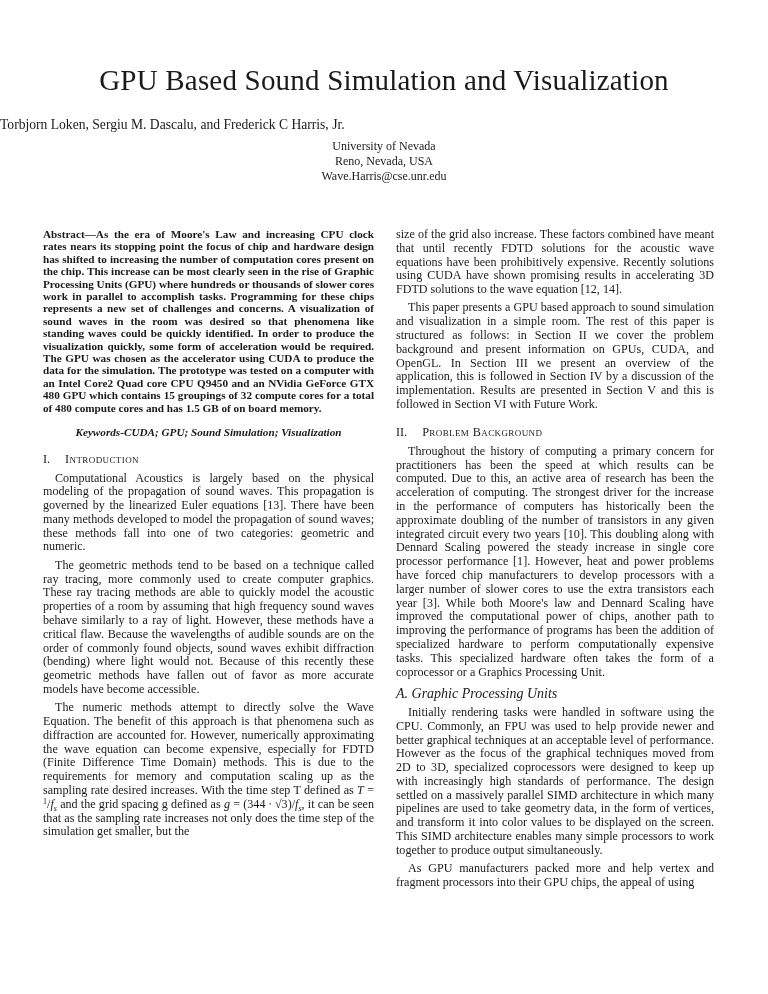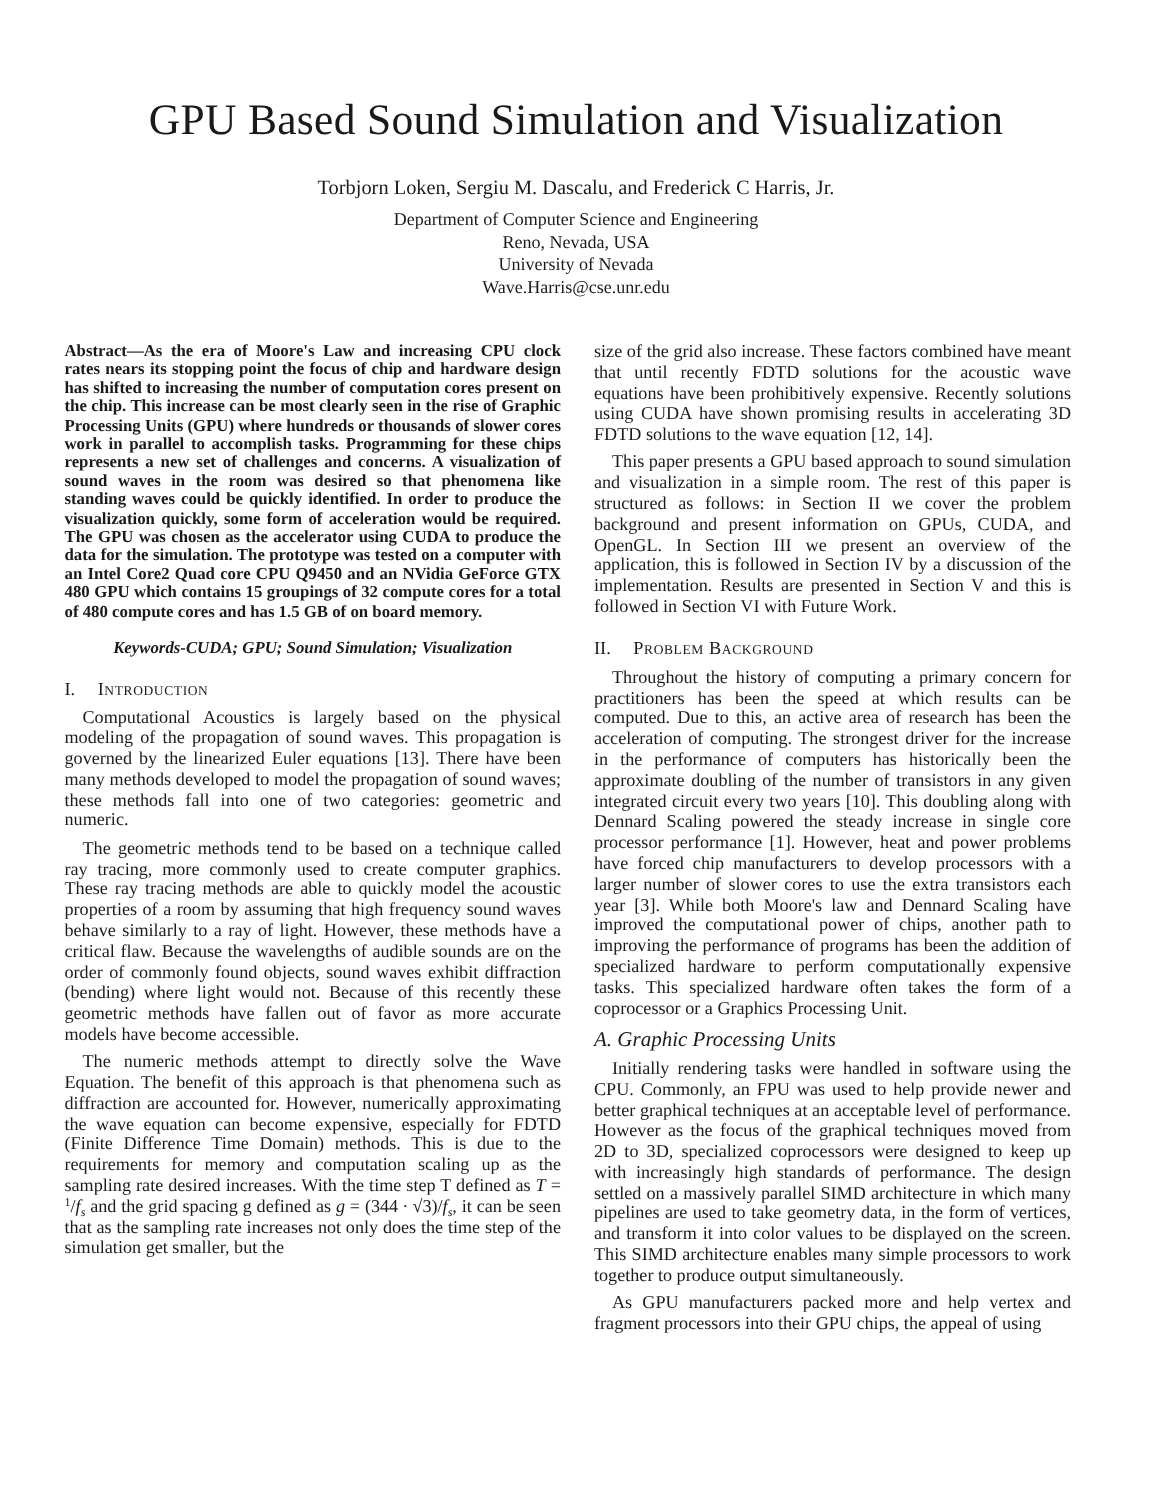--- a/index.html
+++ b/index.html
@@ -25,21 +25,20 @@
     text-align: center;
     font-size: 29px;
     font-weight: 400;
     letter-spacing: 0.2px;
   }
   .authors {
     position: absolute;
     top: 117px;
     left: 0;
     right: 0;
-    text-align: center;
     font-size: 13.6px;
   }
   .affiliation {
     position: absolute;
     top: 139px;
     left: 0;
     right: 0;
     text-align: center;
     font-size: 12px;
     line-height: 15px;
@@ -113,23 +112,22 @@
   }
   .subitalic { font-style: italic; }
 </style>
 </head>
 <body>
 
 <div class="page">
   <h1 class="paper-title">GPU Based Sound Simulation and Visualization</h1>
   <div class="authors">Torbjorn Loken, Sergiu M. Dascalu, and Frederick C Harris, Jr.</div>
   <div class="affiliation">
-      <div class="aff-line">Department of Computer Science and Engineering</div>
+      <div class="aff-line">University of Nevada</div>
       <div class="aff-line">Reno, Nevada, USA</div>
-      <div class="aff-line">University of Nevada</div>
       <div class="aff-line">Wave.Harris@cse.unr.edu</div>
     </div>
   <div class="col col-left">
       <p class="abstract"><span class="lead">Abstract—</span>As the era of Moore's Law and increasing CPU clock rates nears its stopping point the focus of chip and hardware design has shifted to increasing the number of computation cores present on the chip. This increase can be most clearly seen in the rise of Graphic Processing Units (GPU) where hundreds or thousands of slower cores work in parallel to accomplish tasks. Programming for these chips represents a new set of challenges and concerns. A visualization of sound waves in the room was desired so that phenomena like standing waves could be quickly identified. In order to produce the visualization quickly, some form of acceleration would be required. The GPU was chosen as the accelerator using CUDA to produce the data for the simulation. The prototype was tested on a computer with an Intel Core2 Quad core CPU Q9450 and an NVidia GeForce GTX 480 GPU which contains 15 groupings of 32 compute cores for a total of 480 compute cores and has 1.5 GB of on board memory.</p>
       <p class="keywords">Keywords-CUDA; GPU; Sound Simulation; Visualization</p>
       <div class="section-heading"><span class="sec-num">I.</span><span class="sec-title">Introduction</span></div>
       <p class="para">Computational Acoustics is largely based on the physical modeling of the propagation of sound waves. This propagation is governed by the linearized Euler equations [13]. There have been many methods developed to model the propagation of sound waves; these methods fall into one of two categories: geometric and numeric.</p>
       <p class="para">The geometric methods tend to be based on a technique called ray tracing, more commonly used to create computer graphics. These ray tracing methods are able to quickly model the acoustic properties of a room by assuming that high frequency sound waves behave similarly to a ray of light. However, these methods have a critical flaw. Because the wavelengths of audible sounds are on the order of commonly found objects, sound waves exhibit diffraction (bending) where light would not. Because of this recently these geometric methods have fallen out of favor as more accurate models have become accessible.</p>
       <p class="para"><span>The numeric methods attempt to directly solve the Wave Equation. The benefit of this approach is that phenomena such as diffraction are accounted for. However, numerically approximating the wave equation can become expensive, especially for FDTD (Finite Difference Time Domain) methods. This is due to the requirements for memory and computation scaling up as the sampling rate desired increases. With the time step T defined as </span><span class="italic">T</span><span> = </span><span class="sup">1</span><span>/</span><span class="italic">f</span><span class="subitalic">s</span><span> and the grid spacing g defined as </span><span class="italic">g</span><span> = (344 ∙ √3)/</span><span class="italic">f</span><span class="subitalic">s</span><span>, it can be seen that as the sampling rate increases not only does the time step of the simulation get smaller, but the</span></p>
     </div>

